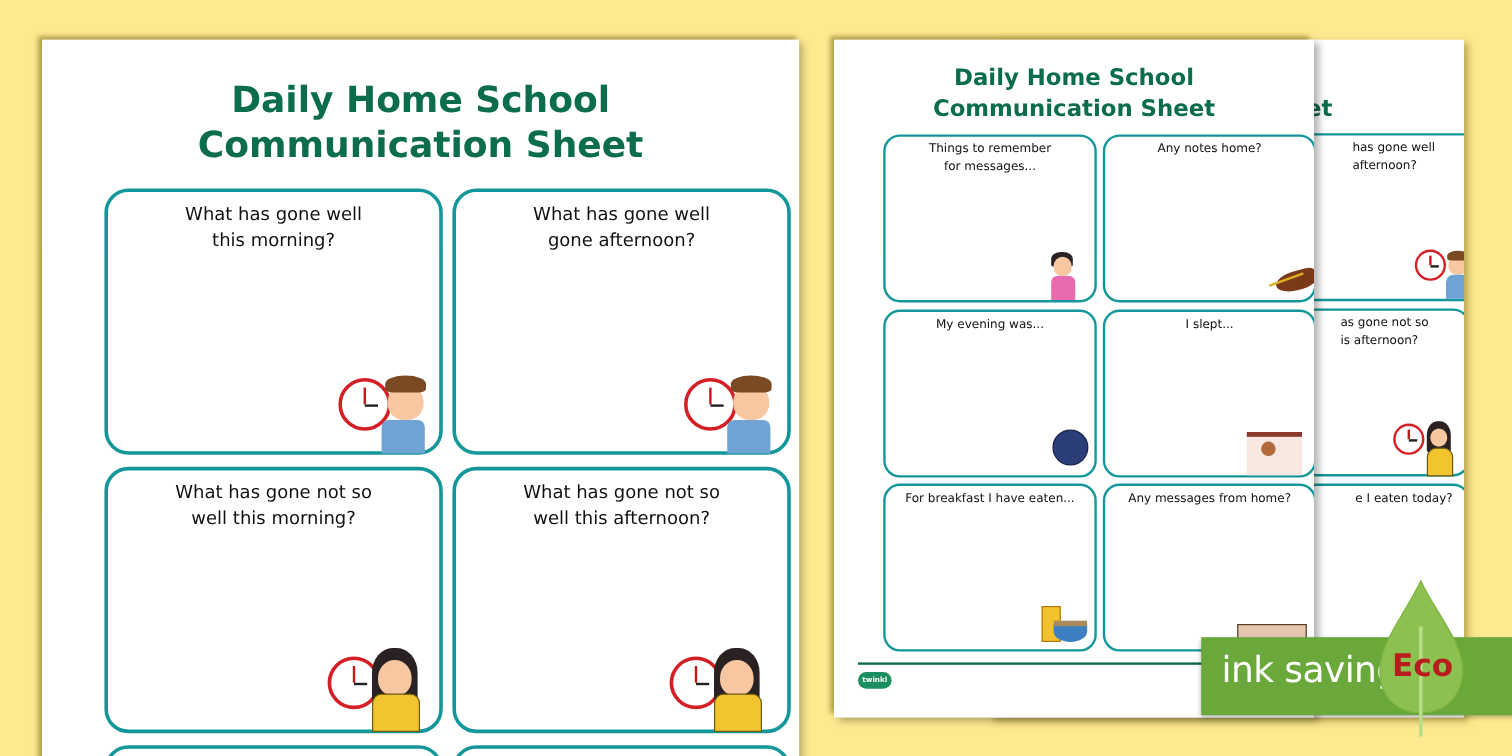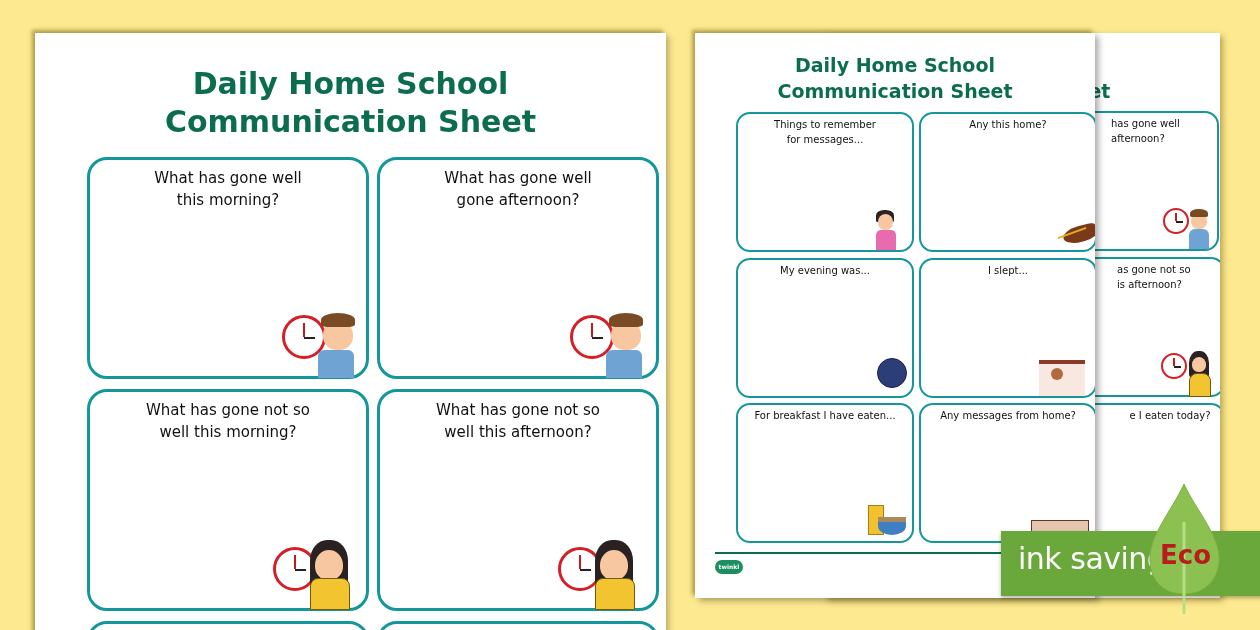--- a/index.html
+++ b/index.html
@@ -44,21 +44,21 @@
   .eco-word { position: absolute; left: 1160px; top: 540px; color: #b91c1c; font-weight: bold; font-size: 26px; font-family: "DejaVu Sans", sans-serif; }
 </style>
 </head>
 <body>
 
 <div class="sheet sheet-c">
   <div class="title">
     <div>ool</div>
     <div>heet</div>
   </div>
-  <div class="box" style="left:194px;top:78px;width:178px;height:140px;">
+  <div class="box" style="left:210px;top:78px;width:178px;height:140px;">
     <div class="q" style="text-align:left;padding-left:68px;">
       <div>has gone well</div>
       <div>afternoon?</div>
     </div>
     <div class="clock" style="left:120px;top:95px;width:26px;height:26px;border-width:2px;"></div>
     <div class="head" style="left:148px;top:100px;width:16px;height:16px;"></div>
     <div class="hair-boy" style="left:147px;top:96px;width:18px;height:8px;"></div>
     <div class="body-boy" style="left:146px;top:116px;width:20px;height:20px;"></div>
   </div>
   <div class="box" style="left:200px;top:224px;width:178px;height:140px;">
@@ -143,21 +143,21 @@
       <div>Things to remember</div>
       <div>for messages...</div>
     </div>
     <div class="hair-girl" style="left:138px;top:96px;width:18px;height:12px;"></div>
     <div class="head" style="left:140px;top:100px;width:15px;height:16px;"></div>
     <div class="pic" style="left:138px;top:116px;width:20px;height:20px;background:#e86bb0;border-radius:5px 5px 0 0;"></div>
   </div>
 
   <div class="box" style="left:202px;top:79px;width:178px;height:140px;">
     <div class="q">
-      <div>Any this home?</div>
+      <div>Any notes home?</div>
     </div>
     <div class="pic" style="left:142px;top:112px;width:34px;height:16px;background:#7a3a1a;border-radius:50% 20% 40% 50%;transform:rotate(-15deg);"></div>
     <div class="pic" style="left:136px;top:118px;width:30px;height:2px;background:#e0b020;transform:rotate(-20deg);"></div>
   </div>
 
   <div class="box" style="left:19px;top:225px;width:178px;height:140px;">
     <div class="q">
       <div>My evening was...</div>
     </div>
     <div class="pic" style="left:139px;top:98px;width:30px;height:30px;border-radius:50%;background:#2b3e78;border:1px solid #16214a;"></div>

